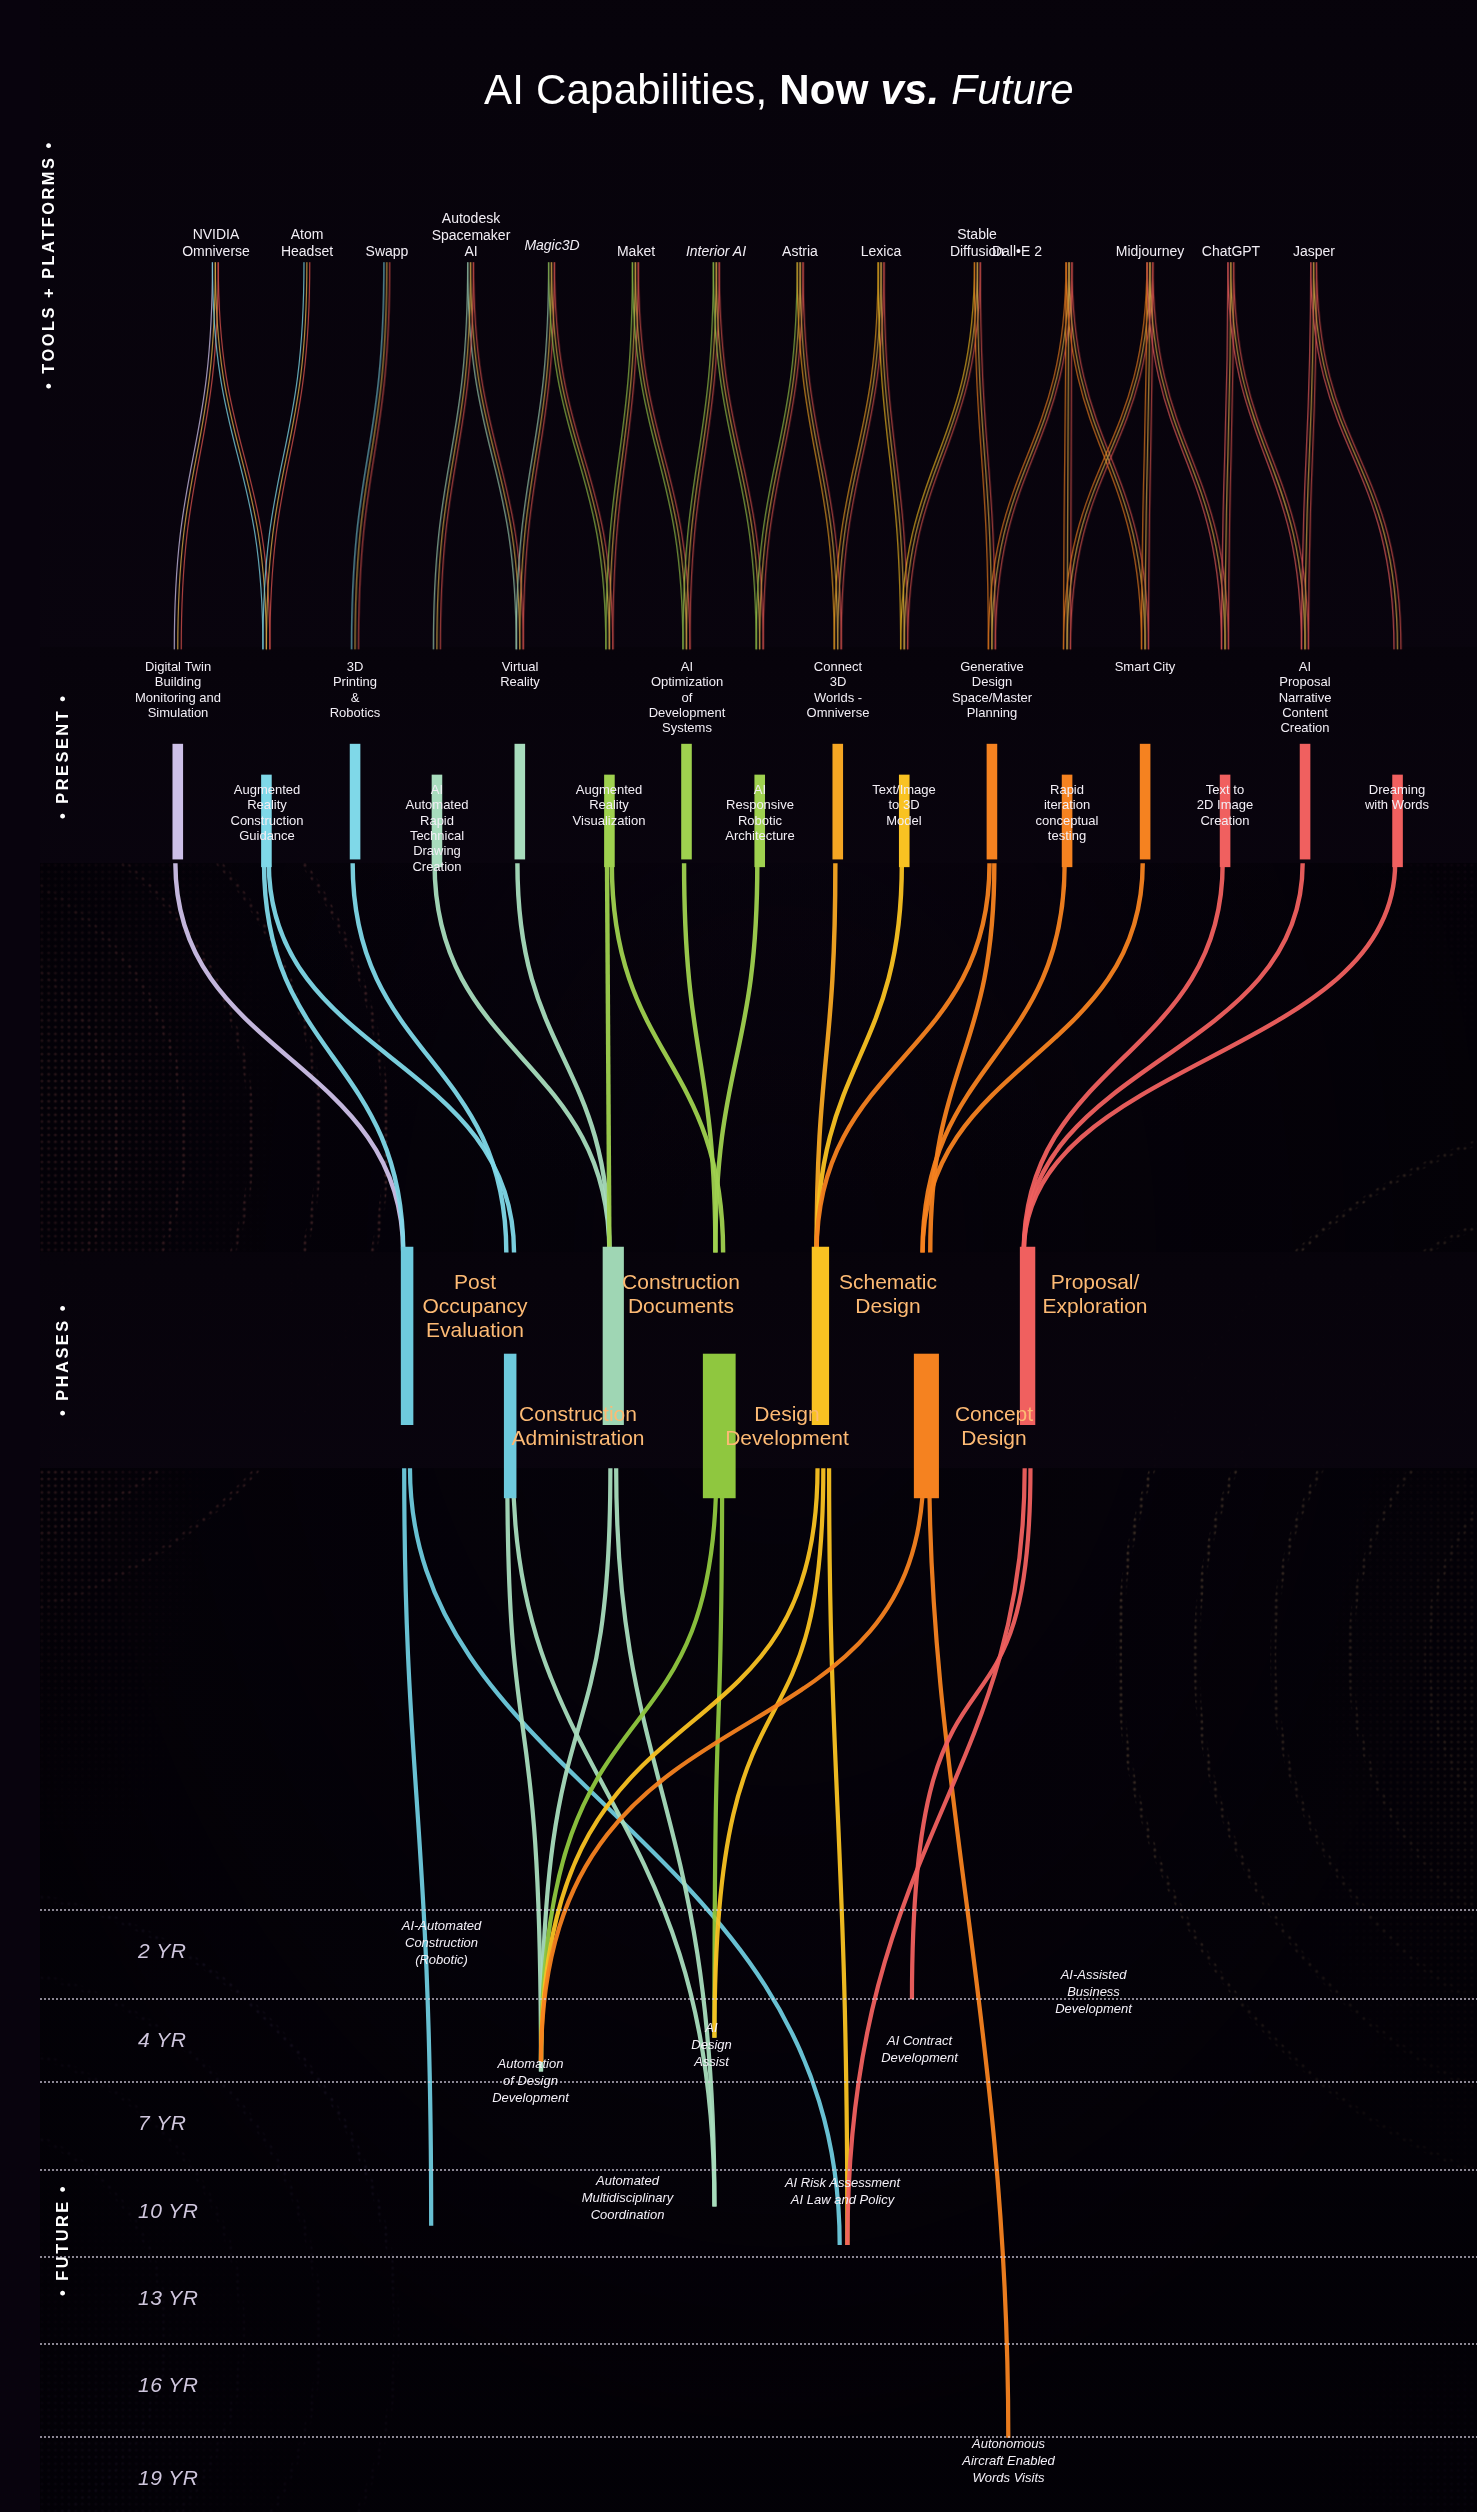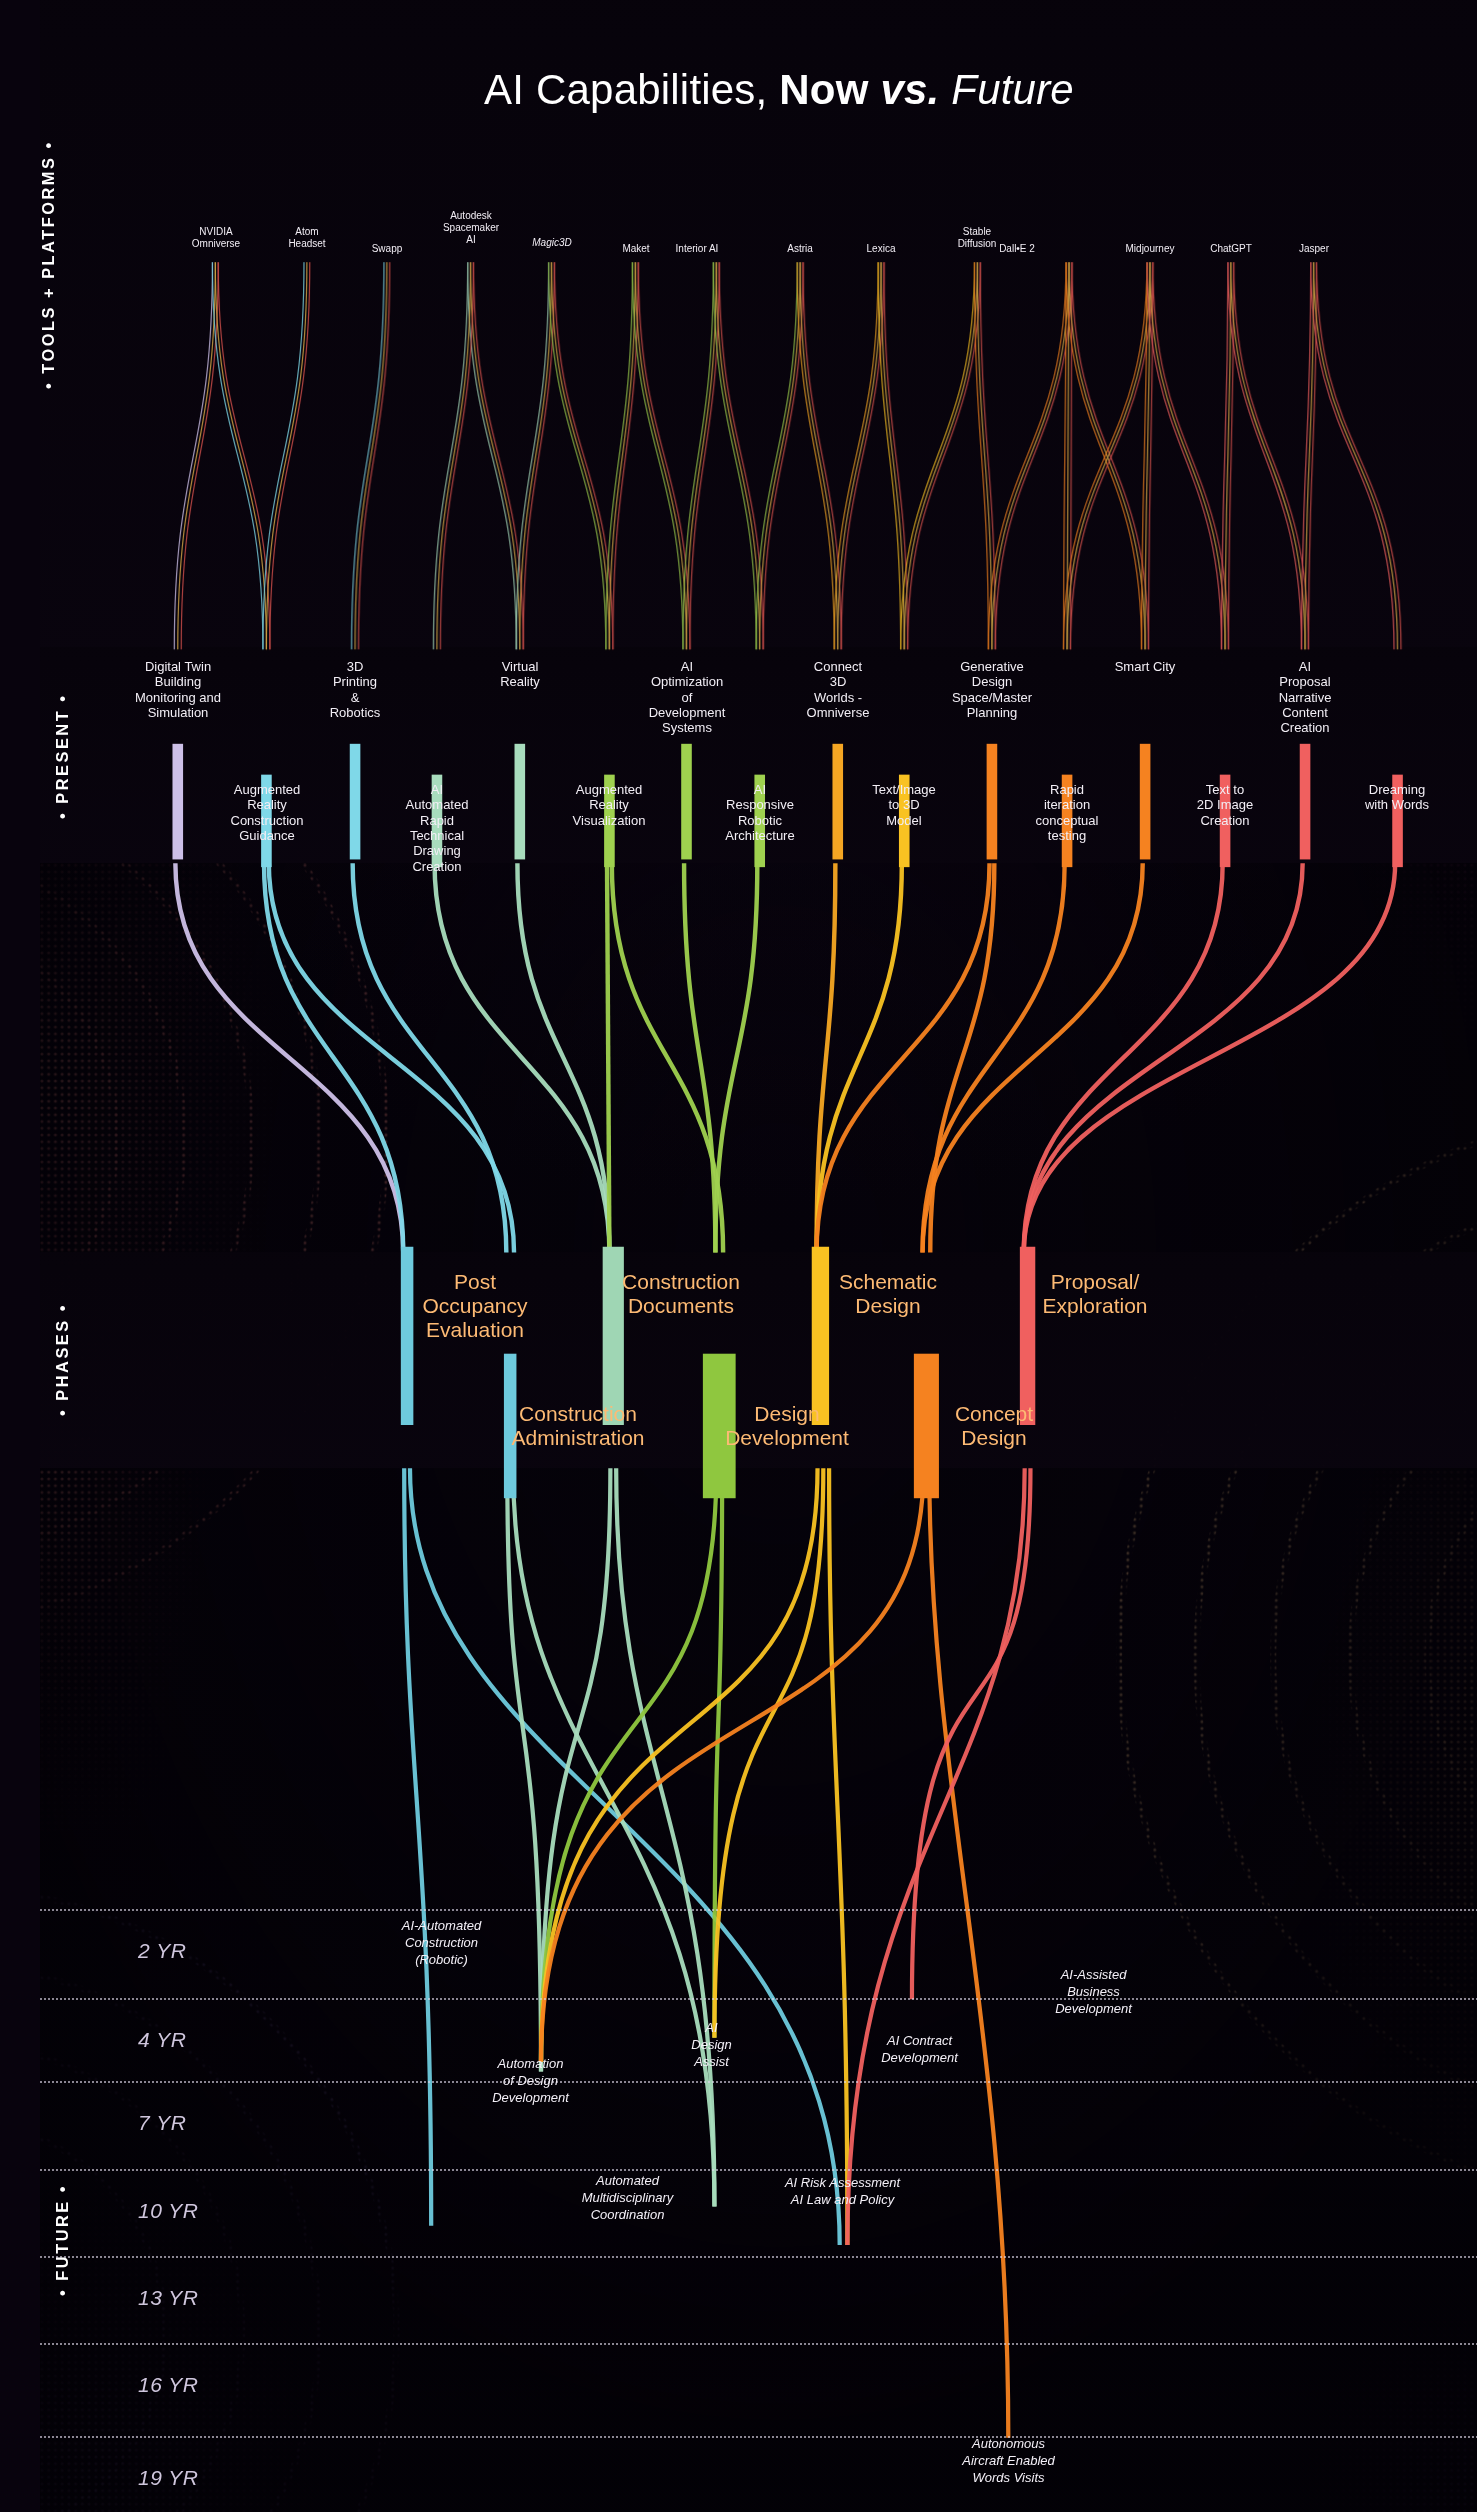--- a/index.html
+++ b/index.html
@@ -39,21 +39,21 @@
   .title { position:absolute; top:66px; left:0; width:1478px; text-align:center;
     font-size:42px; letter-spacing:0.2px; white-space:nowrap; }
   .t-light { font-weight:300; }
   .t-bold  { font-weight:700; }
   .t-bi    { font-weight:700; font-style:italic; }
   .t-i     { font-weight:400; font-style:italic; }
 
   
   .collabel { position:absolute; text-align:center; line-height:1.18;
     font-size:13px; font-weight:400; color:#f2eef5; }
-  .collabel.tool { font-size:10px;text-align:center; }
+  .collabel.tool { font-size:14px;text-align:center; }
   .collabel.phase { font-size:21px; line-height:1.14; color:#fdba74; }
 
   
   .yrline { position:absolute; left:0; width:1478px; height:0;
     border-top:2.9px dotted rgba(225,218,235,.62); }
   .yrlabel { position:absolute; font-size:21px; font-style:italic; font-weight:300;
     color:#cfc6dd; letter-spacing:0.5px; }
   .fut-ann { position:absolute; text-align:center; font-style:italic;
     font-size:13px; line-height:1.3; color:#f4f0f8; }
 
@@ -356,21 +356,21 @@
         <div>Autodesk</div>
         <div>Spacemaker</div>
         <div>AI</div>
       </div>
       <div class="collabel tool" style="left: 454px; top: 237px; width: 116px; font-style: italic;">
         <div>Magic3D</div>
       </div>
       <div class="collabel tool" style="left: 538px; top: 243px; width: 116px;">
         <div>Maket</div>
       </div>
-      <div class="collabel tool" style="left: 599px; top: 243px; width: 116px;">
+      <div class="collabel tool" style="left: 618px; top: 243px; width: 116px; font-style: italic;">
         <div>Interior AI</div>
       </div>
       <div class="collabel tool" style="left: 702px; top: 243px; width: 116px;">
         <div>Astria</div>
       </div>
       <div class="collabel tool" style="left: 783px; top: 243px; width: 116px;">
         <div>Lexica</div>
       </div>
       <div class="collabel tool" style="left: 879px; top: 226px; width: 116px;">
         <div>Stable</div>

